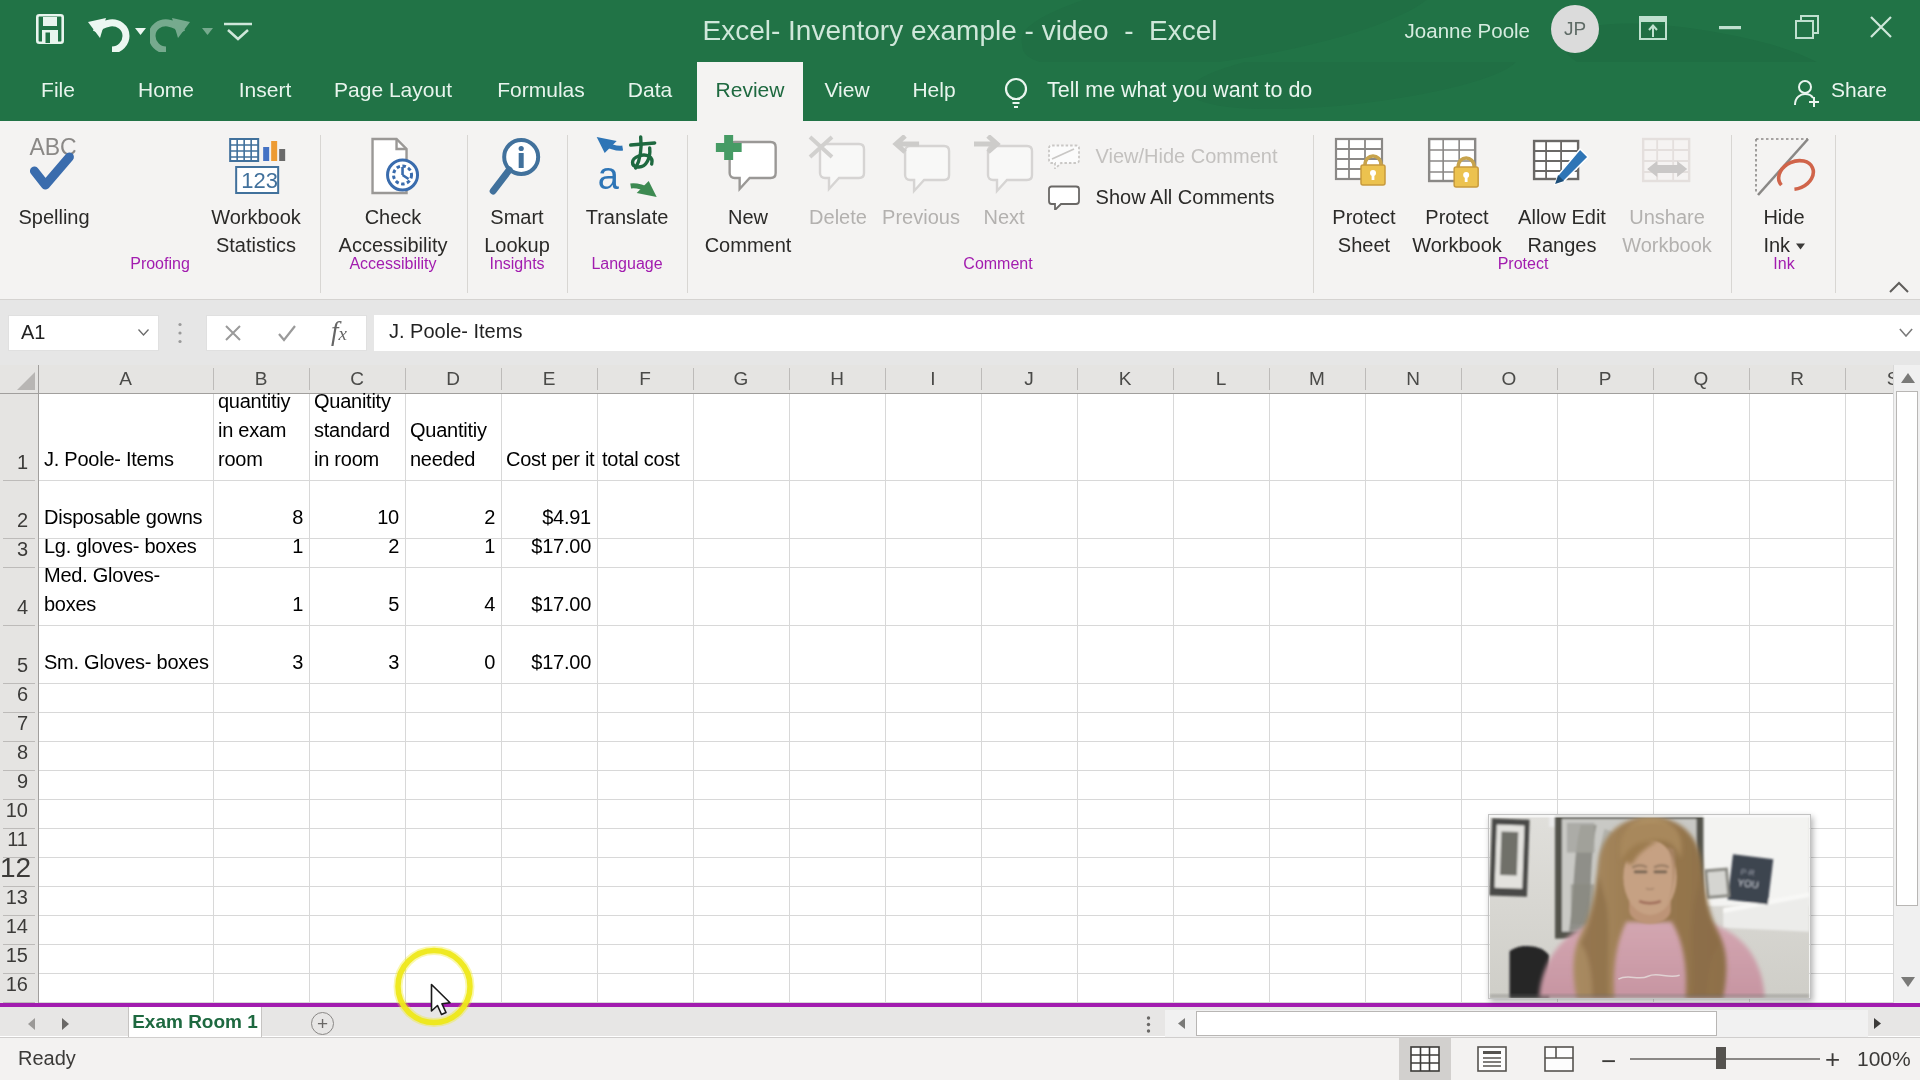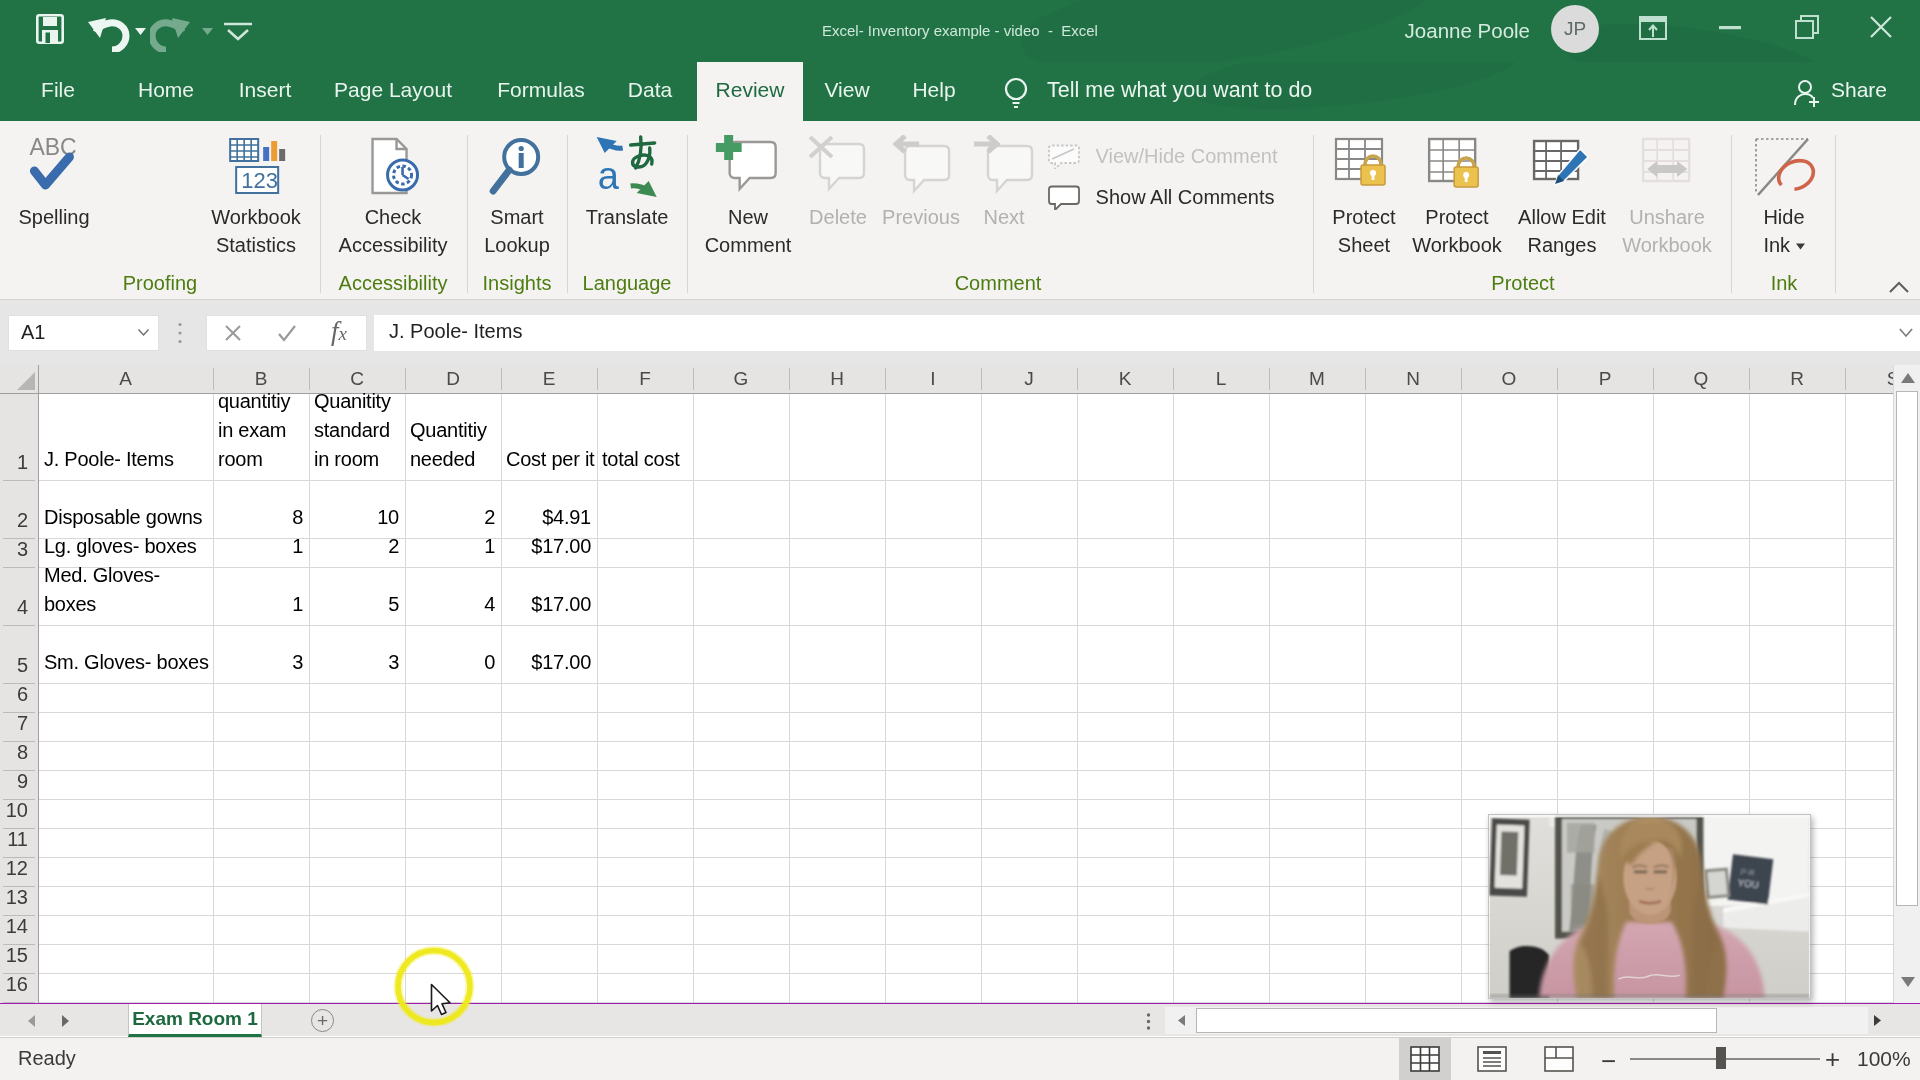--- a/index.html
+++ b/index.html
@@ -4,53 +4,53 @@
 <style>
 * { margin:0; padding:0; box-sizing:border-box; }
 html,body { width:1920px; height:1080px; overflow:hidden; }
 body { font-family:"Liberation Sans", sans-serif; -webkit-font-smoothing:antialiased; }
 #app { position:relative; width:1920px; height:1080px; background:#ffffff; overflow:hidden; }
 
 
 #titlebar { position:absolute; left:0; top:0; width:1920px; height:62px; background:#217346; overflow:hidden; }
 #tabrow { position:absolute; left:0; top:62px; width:1920px; height:59px; background:#217346; overflow:hidden; }
 .deco { position:absolute; }
-#title { position:absolute; left:0; top:0; width:1920px; text-align:center; color:#cfe7da; font-size:15px; line-height:62px; }
+#title { position:absolute; left:0; top:0; width:1920px; text-align:center; color:#cfe7da; font-size:28px; line-height:62px; }
 #user { position:absolute; right:0; top:0; height:62px; color:#d5ebdf; }
 .qat-ic { position:absolute; top:0; }
 .tab { position:absolute; top:0; height:59px; line-height:56px; color:#e8f4ed; font-size:21px; text-align:center; }
 #revtab { position:absolute; left:697px; top:0; width:106px; height:59px; background:#f4f3f2; color:#1e6940; line-height:56px; font-size:21px; text-align:center; }
 #tellme { position:absolute; left:1047px; top:0; height:59px; line-height:56px; color:#eaf5ef; font-size:21.5px; }
 #share { position:absolute; right:33px; top:0; height:59px; line-height:56px; color:#eaf5ef; font-size:21px; }
 
 
 #ribbon { position:absolute; left:0; top:121px; width:1920px; height:179px; background:#f4f3f2; border-bottom:1px solid #d5d3d1; }
 .rsep { position:absolute; top:14px; height:158px; width:1px; background:#d8d6d3; }
-.glabel { position:absolute; top:151px; font-size:20px; color:#4d7c0f; text-align:center; transform:translateX(-50%); white-space:nowrap; }
+.glabel { position:absolute; top:134px; font-size:16px; color:#a21caf; text-align:center; transform:translateX(-50%); white-space:nowrap; }
 .bigbtn { position:absolute; top:14px; text-align:center; transform:translateX(-50%); white-space:nowrap; }
 .bigbtn .blab { font-size:20px; color:#2b2a28; line-height:28px; }
 .bigbtn.gray .blab { color:#b3b1af; }
 .ricon { display:inline-block; }
 .smallbtn { position:absolute; white-space:nowrap; font-size:20px; color:#2b2a28; }
 .smallbtn.gray { color:#c3c1bf; }
 
 
 #fbarzone { position:absolute; left:0; top:300px; width:1920px; height:65px; background:#e6e6e6; }
 #namebox { position:absolute; left:8px; top:15px; width:151px; height:36px; background:#ffffff; border:1px solid #e0e0e0; font-size:20px; color:#222; line-height:32px; padding-left:12px; }
 #fxbox { position:absolute; left:206px; top:15px; width:161px; height:36px; background:#ffffff; border:1px solid #e0e0e0; }
 #finput { position:absolute; left:374px; top:15px; width:1546px; height:36px; background:#ffffff; font-size:20px; color:#222; line-height:33px; padding-left:15px; }
 
 
 #grid { position:absolute; left:0; top:365px; width:1893px; height:638px; background:#ffffff; overflow:hidden; }
 .colh { position:absolute; top:0; height:27px; line-height:27px; text-align:center; font-size:19px; color:#4a4a48; border-right:1px solid #c3c1bf; }
 .cell { position:absolute; font-size:20px; color:#000; overflow:hidden; white-space:nowrap; letter-spacing:-0.25px; }
 
 
 #vscroll { position:absolute; left:1893px; top:365px; width:27px; height:638px; background:#f0f0f0; border-left:1px solid #d8d8d8; }
-#tabbar { position:absolute; left:0; top:1003px; width:1920px; height:33px; background:#e7e6e5; border-top:1px solid #a21caf; }
+#tabbar { position:absolute; left:0; top:1003px; width:1920px; height:33px; background:#e7e6e5; border-top:4px solid #a21caf; }
 #statusbar { position:absolute; left:0; top:1037px; width:1920px; height:43px; background:#f3f2f1; border-top:1px solid #d0cecd; font-size:20px; color:#3b3a38; }
 </style>
 </head>
 <body>
 <div id="app">
 
 <div id="titlebar">
   <div class="deco" style="left:1020px;top:-30px;width:420px;height:90px;background:#206f44;border-radius:50% 40% 60% 50%;transform:rotate(-8deg);"></div>
   <div class="deco" style="left:1560px;top:30px;width:280px;height:70px;background:#1f6e43;border-radius:60% 50% 40% 55%;transform:rotate(10deg);"></div>
   <div id="title">Excel- Inventory example - video &nbsp;-&nbsp; Excel</div>
@@ -436,21 +436,21 @@
 <div style="position:absolute;left:0;top:142px;width:28px;text-align:right;font-size:20px;color:#3c3b39;line-height:26px;">2</div>
 <div style="position:absolute;left:0;top:171px;width:28px;text-align:right;font-size:20px;color:#3c3b39;line-height:26px;">3</div>
 <div style="position:absolute;left:0;top:229px;width:28px;text-align:right;font-size:20px;color:#3c3b39;line-height:26px;">4</div>
 <div style="position:absolute;left:0;top:287px;width:28px;text-align:right;font-size:20px;color:#3c3b39;line-height:26px;">5</div>
 <div style="position:absolute;left:0;top:316px;width:28px;text-align:right;font-size:20px;color:#3c3b39;line-height:26px;">6</div>
 <div style="position:absolute;left:0;top:345px;width:28px;text-align:right;font-size:20px;color:#3c3b39;line-height:26px;">7</div>
 <div style="position:absolute;left:0;top:374px;width:28px;text-align:right;font-size:20px;color:#3c3b39;line-height:26px;">8</div>
 <div style="position:absolute;left:0;top:403px;width:28px;text-align:right;font-size:20px;color:#3c3b39;line-height:26px;">9</div>
 <div style="position:absolute;left:0;top:432px;width:28px;text-align:right;font-size:20px;color:#3c3b39;line-height:26px;">10</div>
 <div style="position:absolute;left:0;top:461px;width:28px;text-align:right;font-size:20px;color:#3c3b39;line-height:26px;">11</div>
-<div style="position:absolute;left:0;top:490px;width:28px;text-align:right;font-size:20px;color:#3c3b39;line-height:26px;">12</div>
+<div style="position:absolute;left:0;top:490px;width:28px;text-align:right;font-size:28px;color:#3c3b39;line-height:26px;">12</div>
 <div style="position:absolute;left:0;top:519px;width:28px;text-align:right;font-size:20px;color:#3c3b39;line-height:26px;">13</div>
 <div style="position:absolute;left:0;top:548px;width:28px;text-align:right;font-size:20px;color:#3c3b39;line-height:26px;">14</div>
 <div style="position:absolute;left:0;top:577px;width:28px;text-align:right;font-size:20px;color:#3c3b39;line-height:26px;">15</div>
 <div style="position:absolute;left:0;top:606px;width:28px;text-align:right;font-size:20px;color:#3c3b39;line-height:26px;">16</div>
 <div class="cell" style="left:44px;top:80px;width:165px;line-height:29px;">J. Poole- Items</div>
 <div class="cell" style="left:218px;top:22px;width:90px;line-height:29px;">quantitiy<br>in exam<br>room</div>
 <div class="cell" style="left:314px;top:22px;width:90px;line-height:29px;">Quanitity<br>standard<br>in room</div>
 <div class="cell" style="left:410px;top:51px;width:90px;line-height:29px;">Quantitiy<br>needed</div>
 <div class="cell" style="left:506px;top:80px;width:92px;line-height:29px;white-space:nowrap;">Cost per it</div>
 <div class="cell" style="left:602px;top:80px;width:95px;line-height:29px;">total cost</div>

